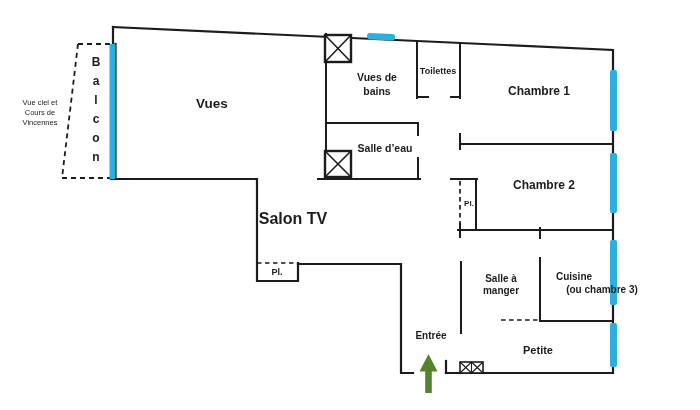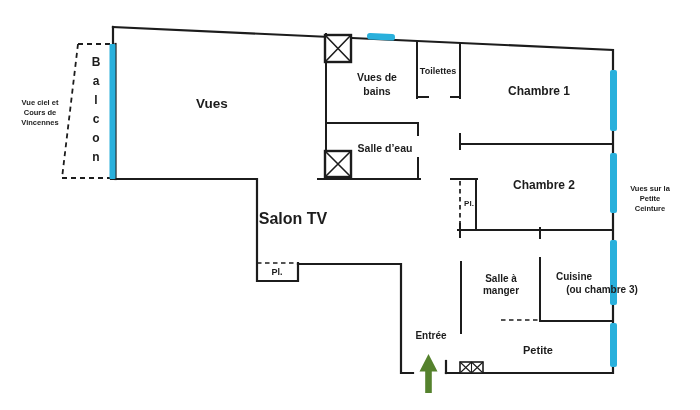--- a/index.html
+++ b/index.html
@@ -10,21 +10,21 @@
     position:relative;width:700px;height:410px;background:#ffffff;overflow:hidden;
     font-family:"Liberation Sans",sans-serif;
   }
   #walls{position:absolute;left:0;top:0;}
   .lbl{
     position:absolute;transform:translate(-50%,-50%);
     font-weight:bold;color:var(--text);white-space:nowrap;line-height:1;
   }
   .note{
     position:absolute;transform:translate(-50%,-50%);
-    font-weight:bold;color:var(--text);font-size:7.5px;line-height:10px;text-align:center;
+    font-weight:normal;color:var(--text);font-size:7.5px;line-height:10px;text-align:center;
   }
   .balcon{
     position:absolute;left:96px;top:112px;transform:translate(-50%,-50%);
     writing-mode:vertical-rl;text-orientation:upright;
     font-weight:bold;color:var(--text);font-size:12px;letter-spacing:5px;line-height:1;
   }
 </style>
 </head>
 <body>
 
@@ -119,18 +119,14 @@
   <div class="lbl" style="left:538px;top:350px;font-size:11px">Petite</div>
 
   <div class="lbl" style="left:431px;top:336px;font-size:10px">Entrée</div>
 
   <div class="note" style="left:40px;top:113px">
     <div>Vue ciel et</div>
     <div>Cours de</div>
     <div>Vincennes</div>
   </div>
 
-  <div class="note" style="left:650px;top:199px">
-    <div>Vues sur la</div>
-    <div>Petite Ceinture</div>
-  </div>
 
 </div>
 
 </body></html>

